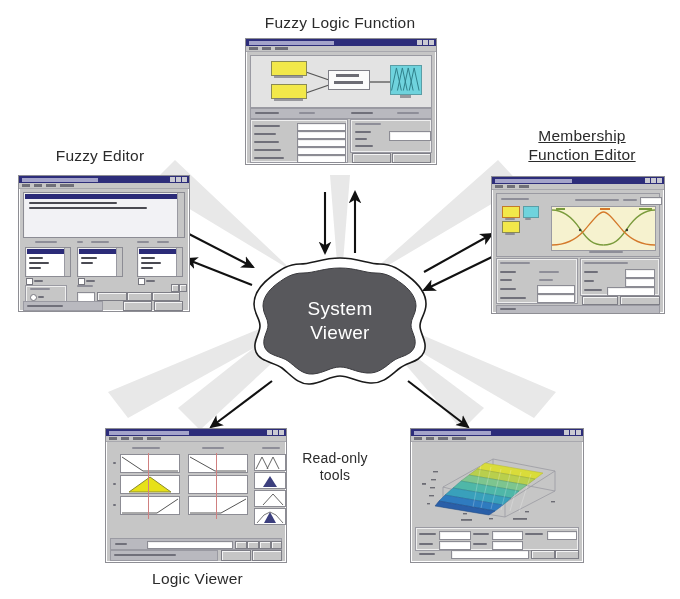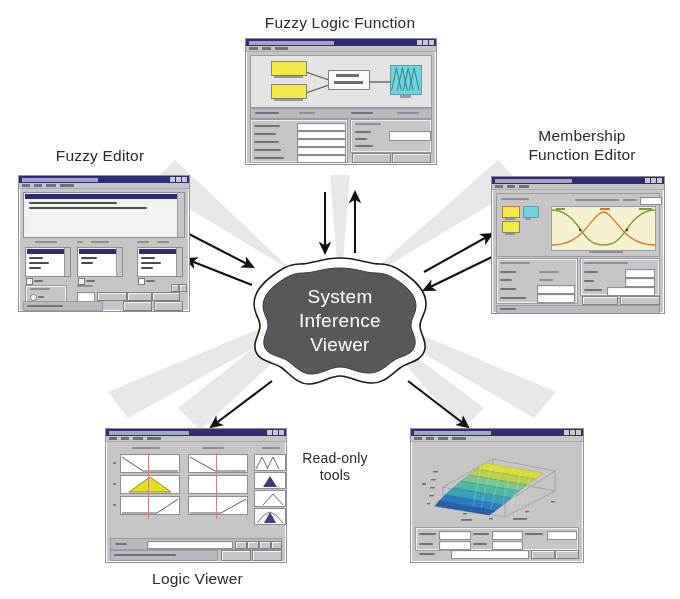--- a/index.html
+++ b/index.html
@@ -112,30 +112,29 @@
            C48,129 40,118 32,112 C24,106 10,106 6,96 C2,86 10,78 10,70
            C10,62 4,58 4,48 C4,36 14,26 22,20 C30,14 38,8 50,8 C62,8 72,2 90,2 Z"></path>
       <path fill="#58585c" stroke="#3a3a3e" stroke-width="1" d="M90,12 C106,12 115,17 126,17 C137,17 144,22 151,27 C158,32 166,40 166,50
            C166,58 161,62 161,69 C161,76 168,83 164,92 C160,100 150,100 143,105
            C136,110 129,118 117,117 C105,116 99,111 90,111 C81,111 74,117 63,118
            C52,119 45,110 38,105 C31,100 19,100 15,92 C11,83 18,76 18,69
            C18,62 13,58 13,50 C13,40 21,32 28,27 C35,22 42,17 53,17 C64,17 74,12 90,12 Z"></path>
     </svg>
     <div class="lbl">
       <span>System</span>
-      <span>Inference</span>
       <span>Viewer</span>
     </div>
   </div>
 
   <div class="caption" style="left:230px;top:13px;width:220px;">Fuzzy Logic Function</div>
 
   <div class="caption" style="left:20px;top:146px;width:160px;">Fuzzy Editor</div>
 
-  <div class="caption" style="left:487px;top:126px;width:190px;">Membership
+  <div class="caption" style="left:487px;top:126px;width:190px;text-decoration:underline;">Membership
 Function Editor</div>
 
   <div class="caption" style="left:105px;top:569px;width:185px;">Logic Viewer</div>
 
 
   <div class="caption small" style="left:280px;top:450px;width:110px;">Read-only
 tools</div>
 
   <div class="win" style="left:245px;top:38px;width:190px;height:125px;">
     <div class="tbar">

